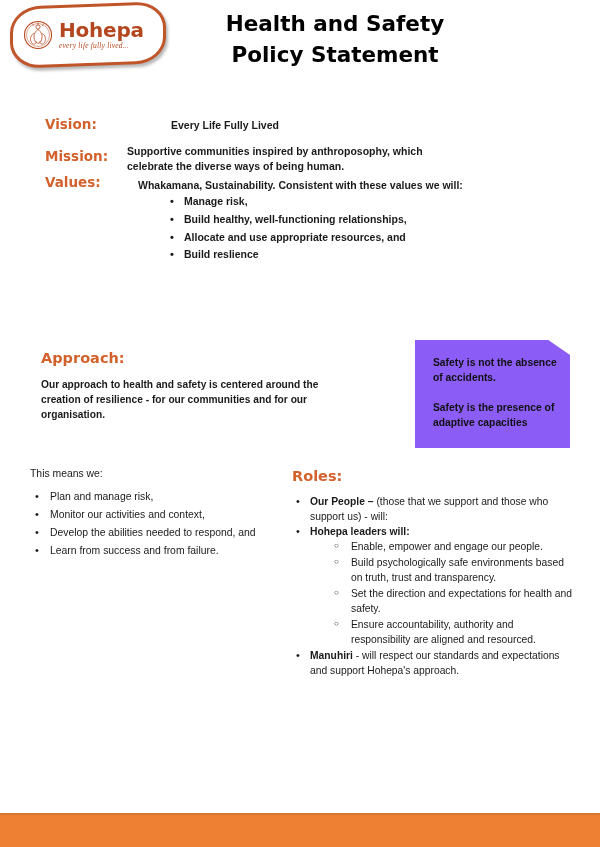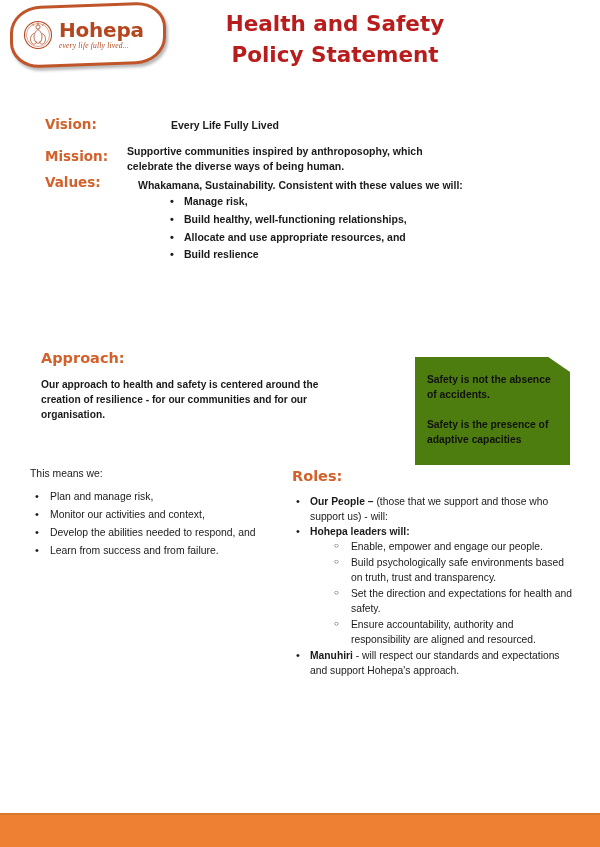--- a/index.html
+++ b/index.html
@@ -71,21 +71,21 @@
     color: #b4471f;
     margin-top: 2px;
     letter-spacing: 0.2px;
   }
   #doc-title {
     position: absolute;
     left: 180px;
     top: 8px;
     width: 310px;
     text-align: center;
-    color: #b91c1c;
+    color: #000000;
     font-family: "DejaVu Sans", sans-serif;
     font-weight: bold;
     font-size: 21.5px;
     line-height: 1.45;
   }
   #doc-title .line { display: block; }
 
   
   .heading-orange {
     color: #d2612b;
@@ -182,28 +182,27 @@
     font-weight: bold;
   }
 
   
   #quote-box {
     position: absolute;
     left: 415px;
     top: 340px;
     width: 155px;
     height: 108px;
-    background: #4d7c0f;
+    background: #8b5cf6;
     box-shadow: 2px 2px 3px rgba(0,0,0,0.25);
     clip-path: polygon(0 0, 100% 0, 100% 0, 100% 100%, 0 100%);
     -webkit-clip-path: polygon(0 0, 86% 0, 100% 14%, 100% 100%, 0 100%);
     clip-path: polygon(0 0, 86% 0, 100% 14%, 100% 100%, 0 100%);
     box-sizing: border-box;
-    padding: 15px 12px 12px 12px;
-    margin-top: 17px;
+    padding: 15px 12px 12px 18px;
   }
   #quote-box p {
     margin: 0;
     font-size: 10.3px;
     font-weight: bold;
     line-height: 1.5;
     color: #111111;
   }
   #quote-box p.second { margin-top: 14px; }
 

